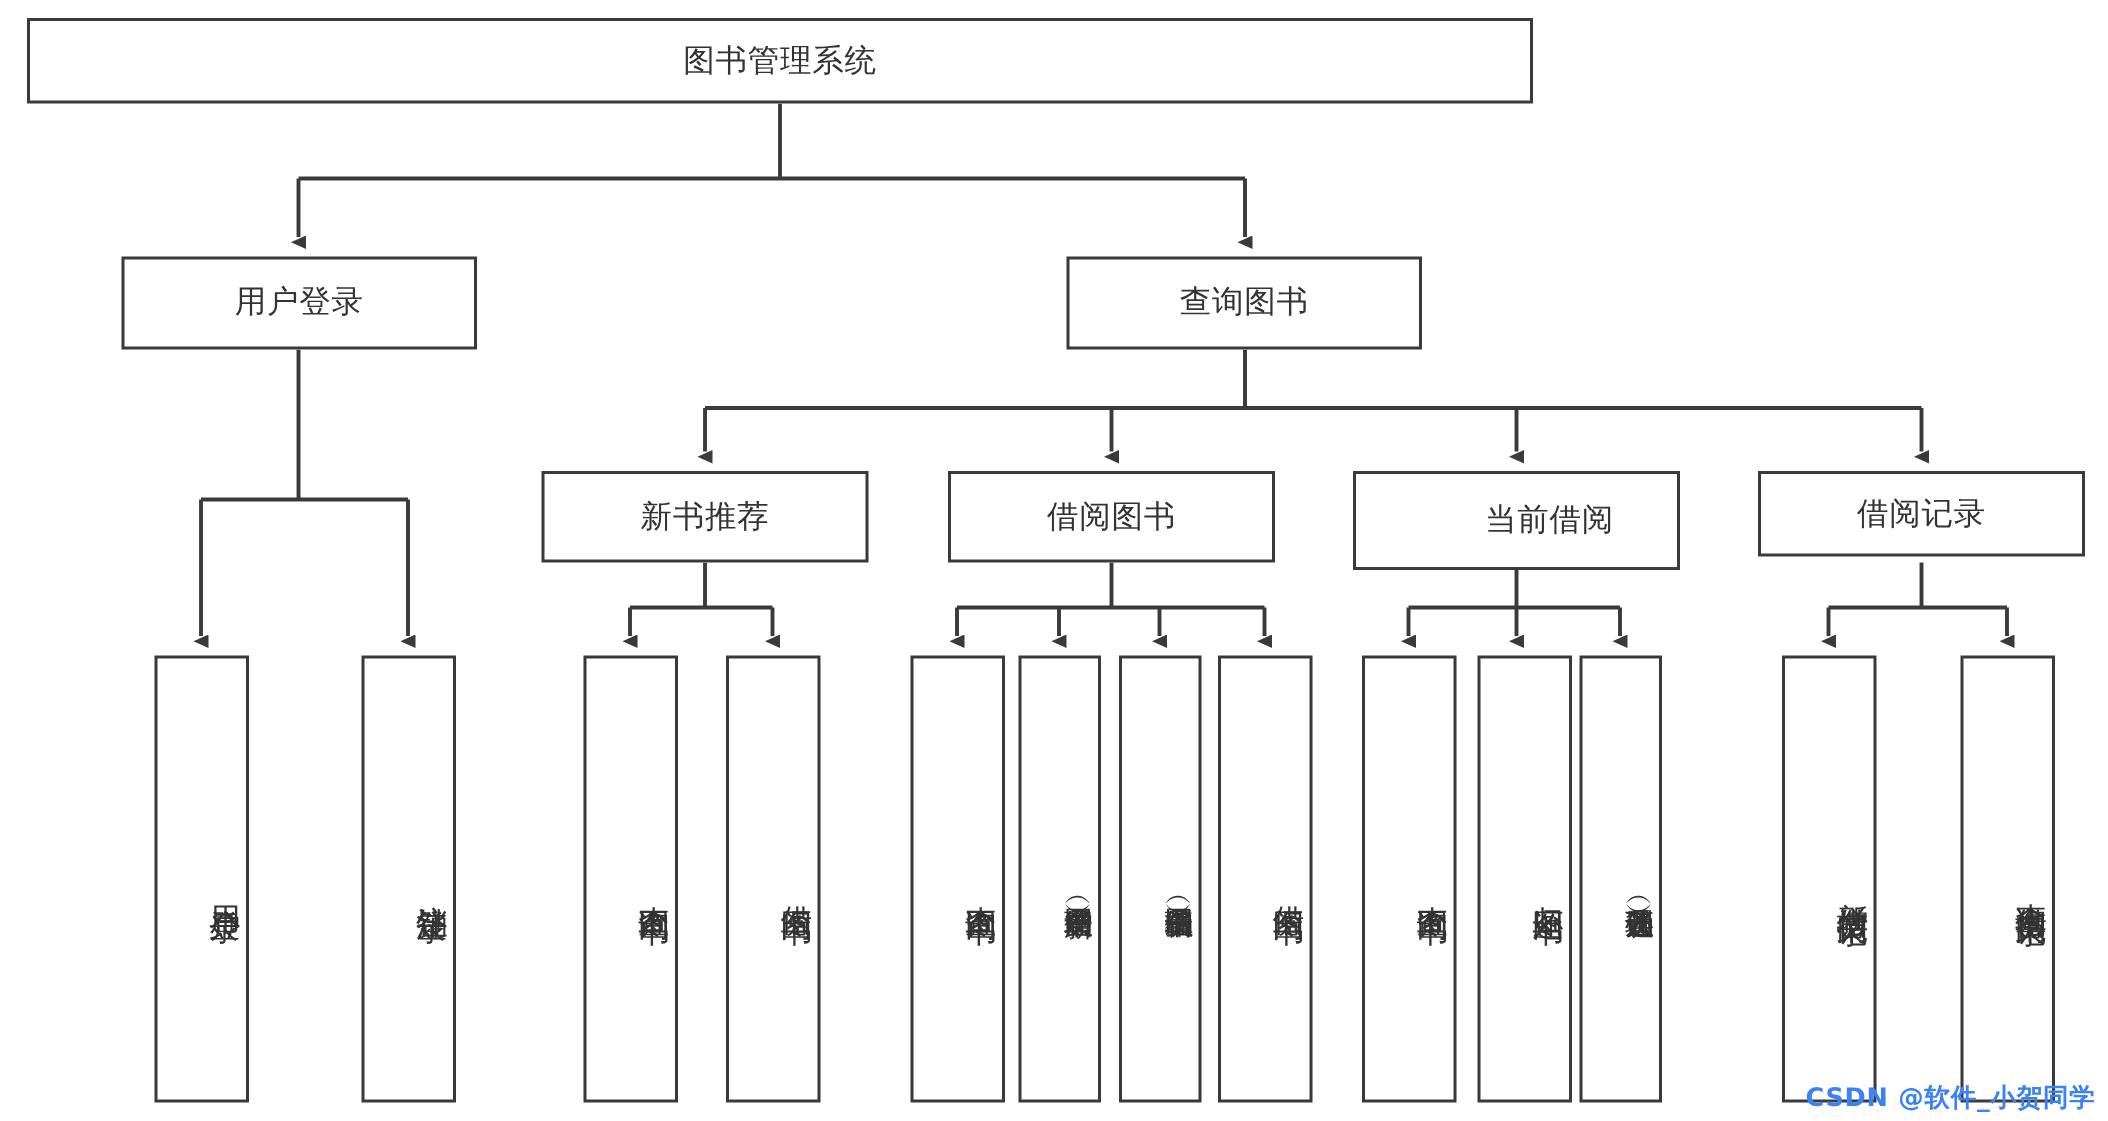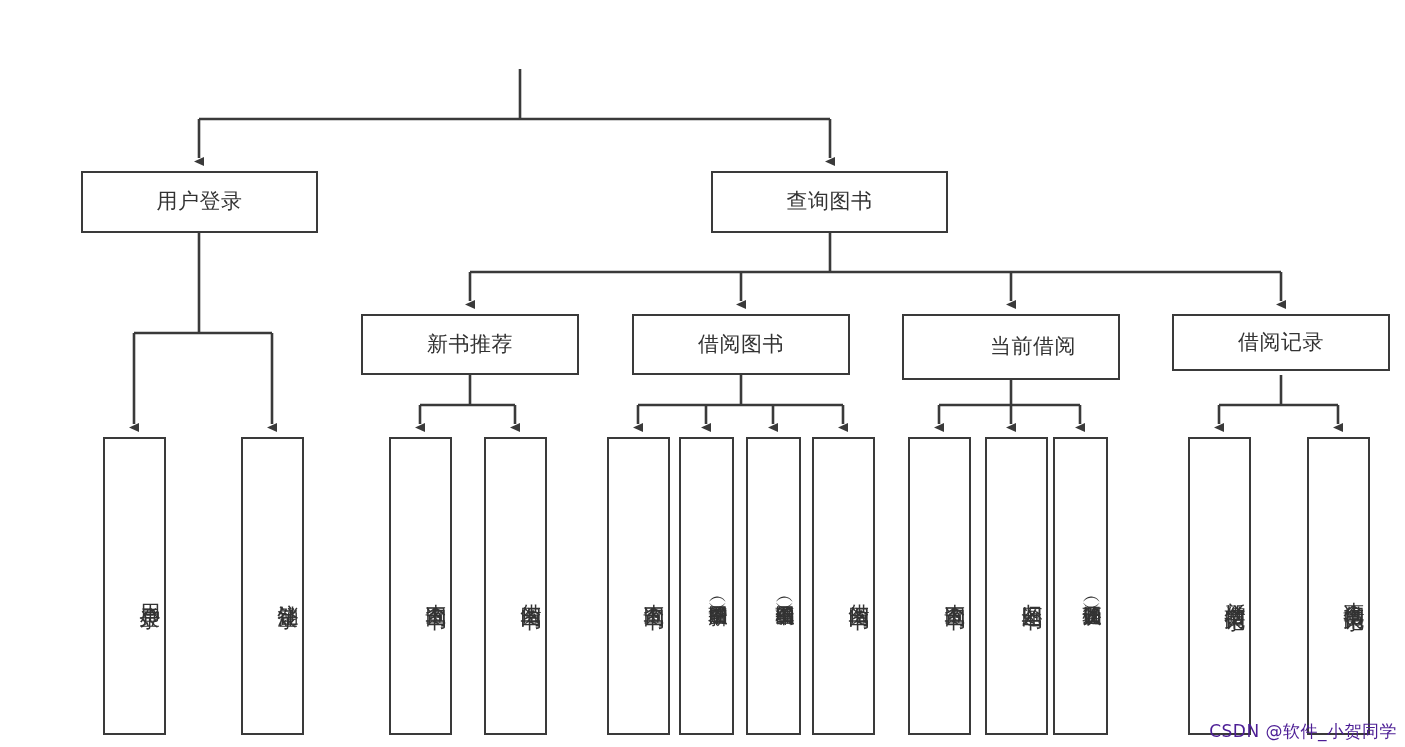--- a/index.html
+++ b/index.html
@@ -55,24 +55,25 @@
     writing-mode: vertical-rl;
     text-orientation: upright;
     display: block;
     white-space: nowrap;
   }
   .watermark {
     position: absolute;
     right: 8px;
     bottom: 4px;
     font-size: 17px;
-    color: #4c1d95;
+    color: #3b82f6;
     letter-spacing: 0.5px;
     white-space: nowrap;
     pointer-events: none;
+    font-weight: bold;
   }
 </style>
 </head>
 <body>
 
 <div id="diagram-root">
 
   <svg class="edges" viewBox="0 0 1405 747" xmlns="http://www.w3.org/2000/svg">
     <defs>
       <marker id="arrowhead" markerWidth="9" markerHeight="10" refX="1" refY="5" orient="auto" markerUnits="userSpaceOnUse">
@@ -119,20 +120,21 @@
       <path d="M1011,405 L1011,424" marker-end="url(#arrowhead)"></path>
       <path d="M1080,405 L1080,424" marker-end="url(#arrowhead)"></path>
 
       <path d="M1281,375 L1281,405"></path>
       <path d="M1219,405 L1338,405"></path>
       <path d="M1219,405 L1219,424" marker-end="url(#arrowhead)"></path>
       <path d="M1338,405 L1338,424" marker-end="url(#arrowhead)"></path>
     </g>
   </svg>
 
+  <div class="node horizontal" id="n-root" style="left: 18px; top: 12px; width: 1004px; height: 57px;">图书管理系统</div>
 
   <div class="node horizontal" id="n-l2-0" style="left: 81px; top: 171px; width: 237px; height: 62px;">用户登录</div>
   <div class="node horizontal" id="n-l2-1" style="left: 711px; top: 171px; width: 237px; height: 62px;">查询图书</div>
 
   <div class="node horizontal" id="n-l3-0" style="left: 361px; top: 314px; width: 218px; height: 61px;">新书推荐</div>
   <div class="node horizontal" id="n-l3-1" style="left: 632px; top: 314px; width: 218px; height: 61px;">借阅图书</div>
   <div class="node horizontal" id="n-l3-2" style="left: 902px; top: 314px; width: 218px; height: 66px; padding-left: 44px;">当前借阅</div>
   <div class="node horizontal" id="n-l3-3" style="left: 1172px; top: 314px; width: 218px; height: 57px; text-align: right;">借阅记录</div>
 
   <div class="node vertical" id="n-leaf-0" style="left: 103px; top: 437px; width: 63px; height: 298px;">

